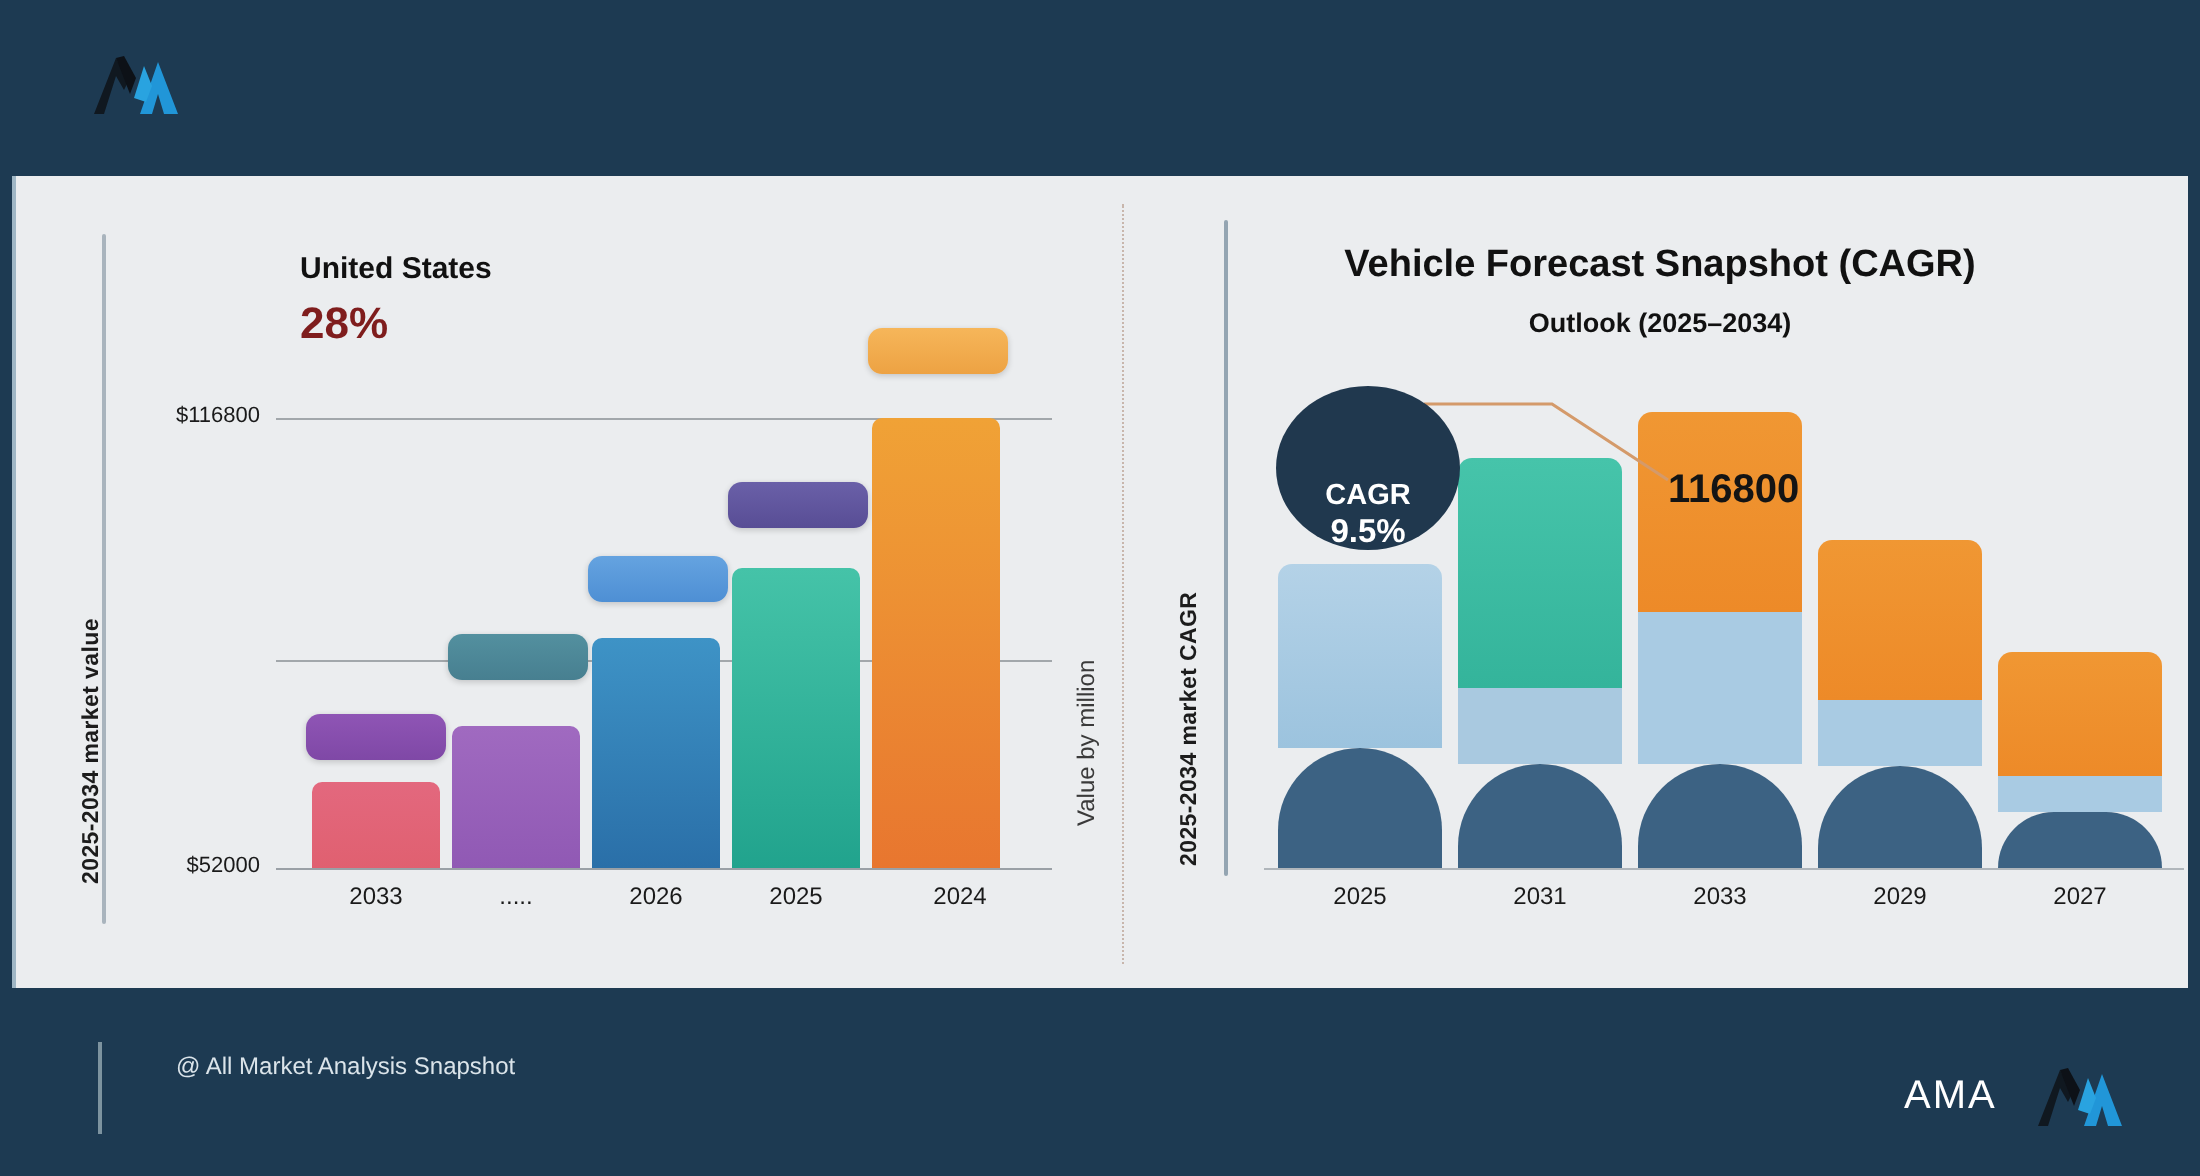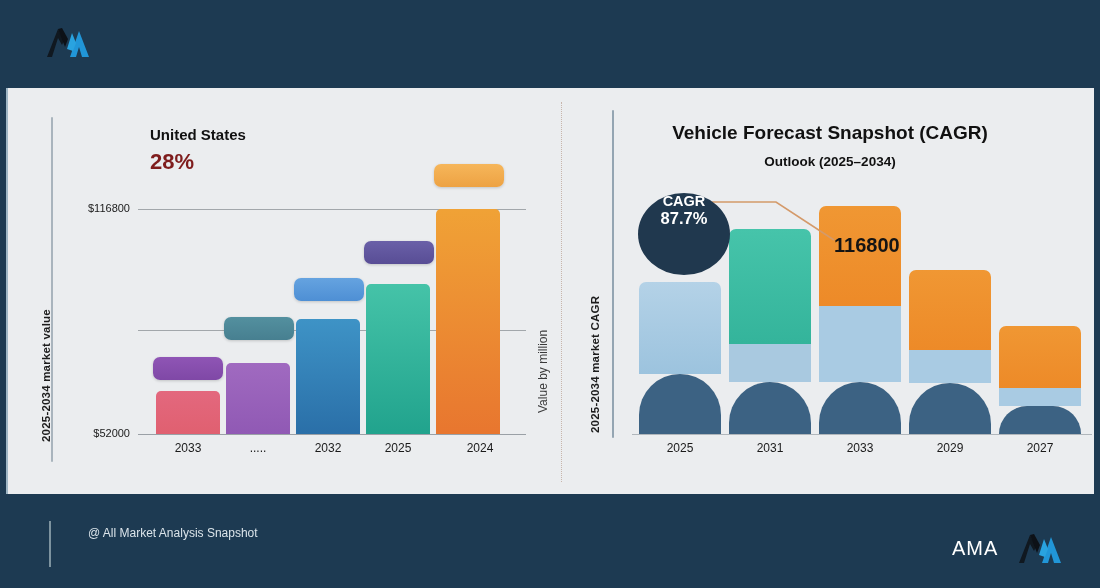--- a/index.html
+++ b/index.html
@@ -51,21 +51,21 @@
   .gridline { position:absolute; height:1px; background:#8a8f94; opacity:.75; }
   .baseline { position:absolute; height:1px; background:#9aa0a6; }
 
   .lbar { position:absolute; border-radius:5px 5px 0 0; }
   .lcap { position:absolute; border-radius:7px; box-shadow:0 1px 3px rgba(0,0,0,.18); }
   .xlab { position:absolute; font-size:12px; color:#1a1a1a; text-align:center; }
 
   .cagr-badge {
     position:absolute; left:630px; top:192px; width:92px; height:82px;
     background:#20384e; border-radius:50%;
-    display:flex; flex-direction:column; align-items:center; justify-content:flex-start;
+    display:flex; flex-direction:column; align-items:center; justify-content:flex-end;
     color:#fff; line-height:1.12;
   }
   .cagr-badge .t1 { font-size:14.5px; font-weight:bold; }
   .cagr-badge .t2 { font-size:16.5px; font-weight:bold; }
 
   .connector { position:absolute; left:710px; top:195px; width:170px; height:70px; }
 
   .sbar { position:absolute; }
   .seg-top  { position:absolute; left:0; width:100%; border-radius:7px 7px 0 0; }
   .seg-mid  { position:absolute; left:0; width:100%; }
@@ -125,21 +125,21 @@
       <div class="lbar" style="left:218px; top:275px; width:64px; height:71px;
                   background:linear-gradient(180deg,#a06ac0 0%,#9059b4 100%);"></div>
       <div class="lcap" style="left:216px; top:229px; width:70px; height:23px;
                   background:linear-gradient(180deg,#53909f 0%,#477f90 100%);"></div>
       <div class="xlab" style="left:214px; top:353px; width:72px;">.....</div>
 
       <div class="lbar" style="left:288px; top:231px; width:64px; height:115px;
                   background:linear-gradient(180deg,#3e93c6 0%,#2a6fa8 100%);"></div>
       <div class="lcap" style="left:286px; top:190px; width:70px; height:23px;
                   background:linear-gradient(180deg,#65a3e0 0%,#4e8fd4 100%);"></div>
-      <div class="xlab" style="left:284px; top:353px; width:72px;">2032</div>
+      <div class="xlab" style="left:284px; top:353px; width:72px;">2026</div>
 
       <div class="lbar" style="left:358px; top:196px; width:64px; height:150px;
                   background:linear-gradient(180deg,#45c3a8 0%,#21a38d 100%);"></div>
       <div class="lcap" style="left:356px; top:153px; width:70px; height:23px;
                   background:linear-gradient(180deg,#6a60a8 0%,#584d95 100%);"></div>
       <div class="xlab" style="left:354px; top:353px; width:72px;">2025</div>
 
       <div class="lbar" style="left:428px; top:121px; width:64px; height:225px;
                   background:linear-gradient(180deg,#f0a236 0%,#e8762f 100%);"></div>
       <div class="lcap" style="left:426px; top:76px; width:70px; height:23px;
@@ -200,21 +200,21 @@
 
     <div style="position:absolute; left:556px; top:34px; width:532px; text-align:center; font-size:19px; font-weight:bold; color:#111;">Vehicle Forecast Snapshot (CAGR)</div>
     <div style="position:absolute; left:556px; top:66px; width:532px; text-align:center; font-size:13.5px; font-weight:bold; color:#111;">Outlook (2025–2034)</div>
 
     <svg class="connector" style="left:700px; top:104px; width:200px; height:80px;" viewBox="0 0 200 80">
       <polyline points="4,10 68,10 126,48" fill="none" stroke="#d49a6a" stroke-width="1.6"></polyline>
     </svg>
 
     <div class="cagr-badge" style="left:630px; top:105px;">
       <div class="t1">CAGR</div>
-      <div class="t2">87.7%</div>
+      <div class="t2">9.5%</div>
     </div>
 
   </div>
 
   <div class="footer">
     <div class="footer-bar"></div>
   </div>
   <div class="f1">@ All Market Analysis Snapshot</div>
   <div class="f-ama">AMA</div>
   <svg class="f-logo" viewBox="0 0 46 34">

